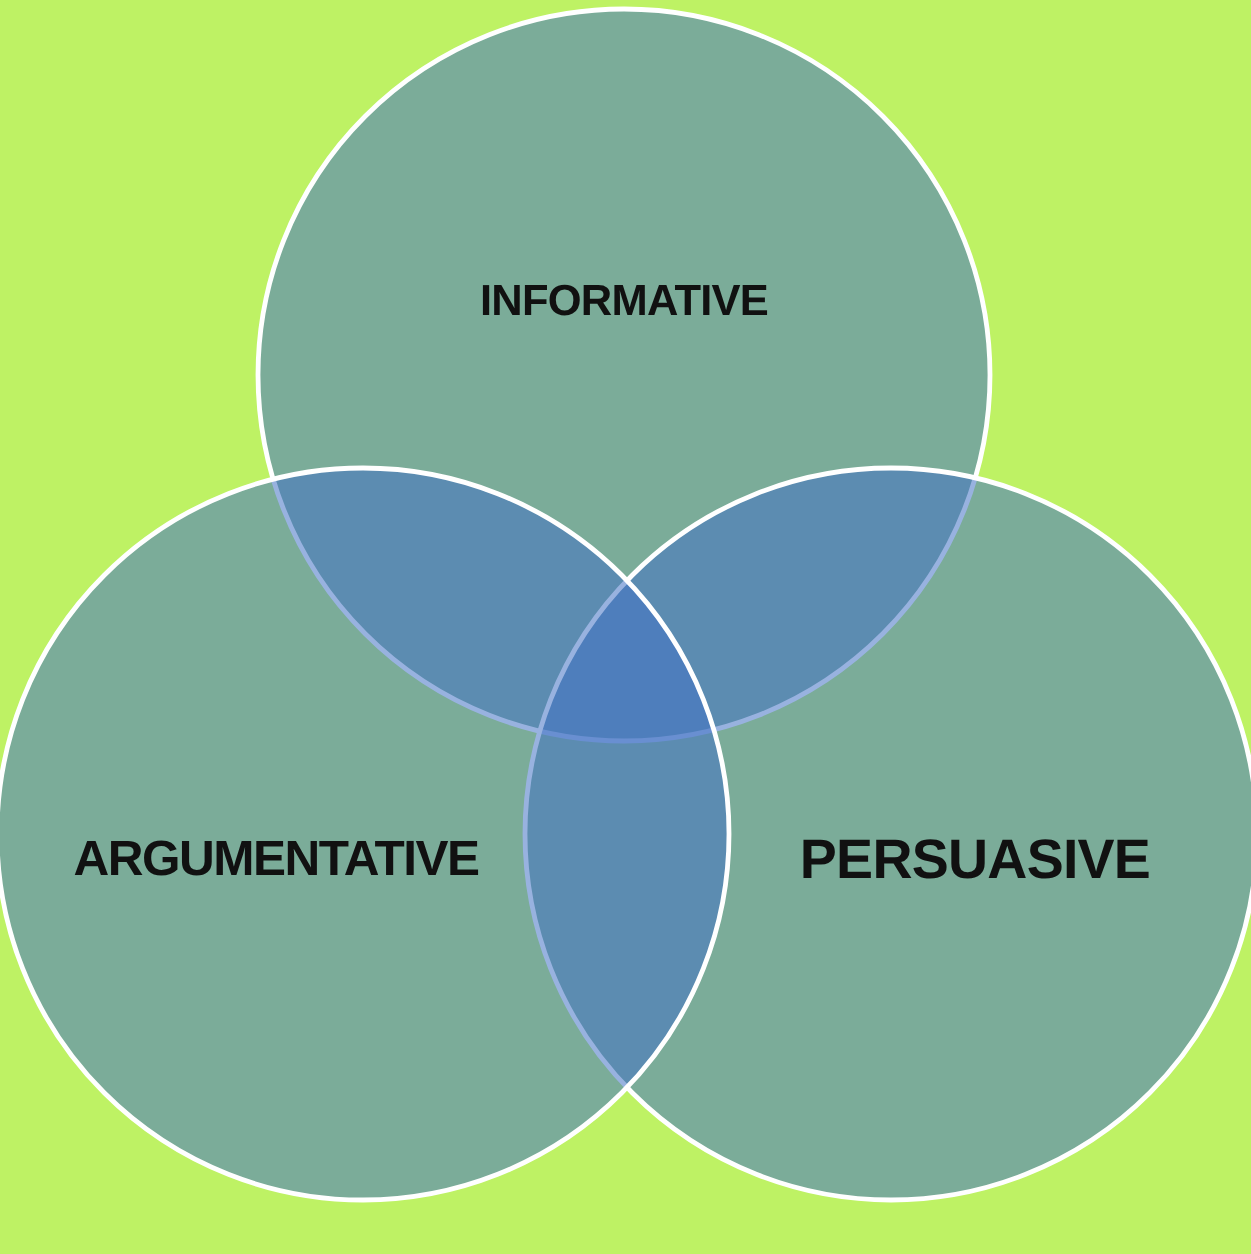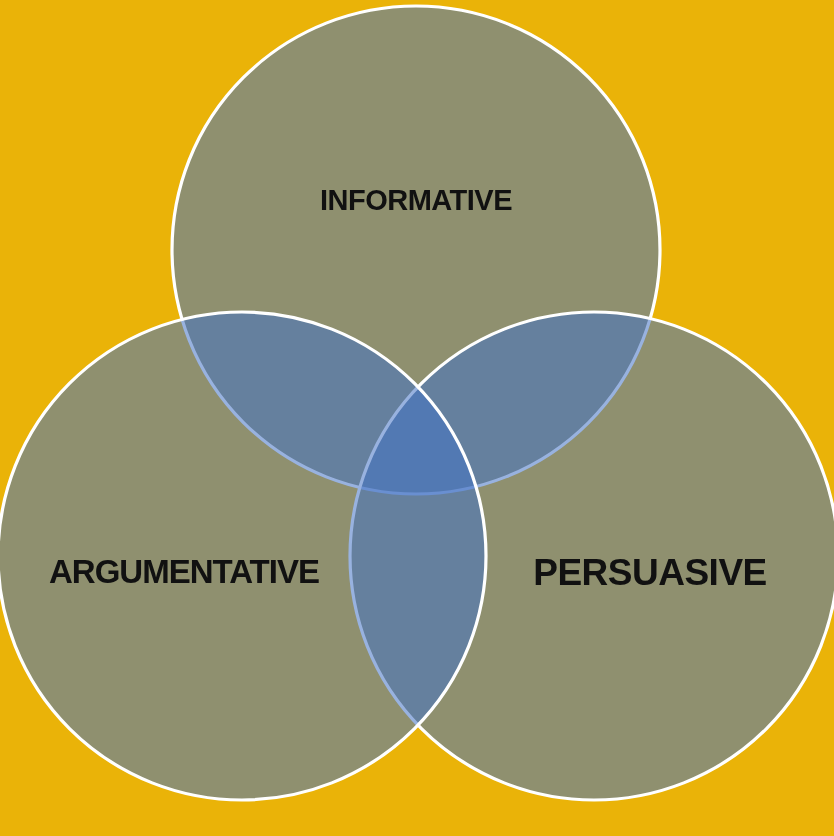--- a/index.html
+++ b/index.html
@@ -7,21 +7,21 @@
     padding: 0;
     width: 834px;
     height: 836px;
     background: #ffffff;
     overflow: hidden;
   }
   .stage {
     position: relative;
     width: 834px;
     height: 836px;
-    background: #eab308;
+    background: #bef264;
   }
   svg { display: block; }
   .venn-circle {
     stroke-width: 3.2;
   }
   .venn-label {
     font-family: "Liberation Sans", "DejaVu Sans", sans-serif;
     font-weight: bold;
   }
   .venn-label--informative  { font-size: 29px; letter-spacing: -0.5px; }

